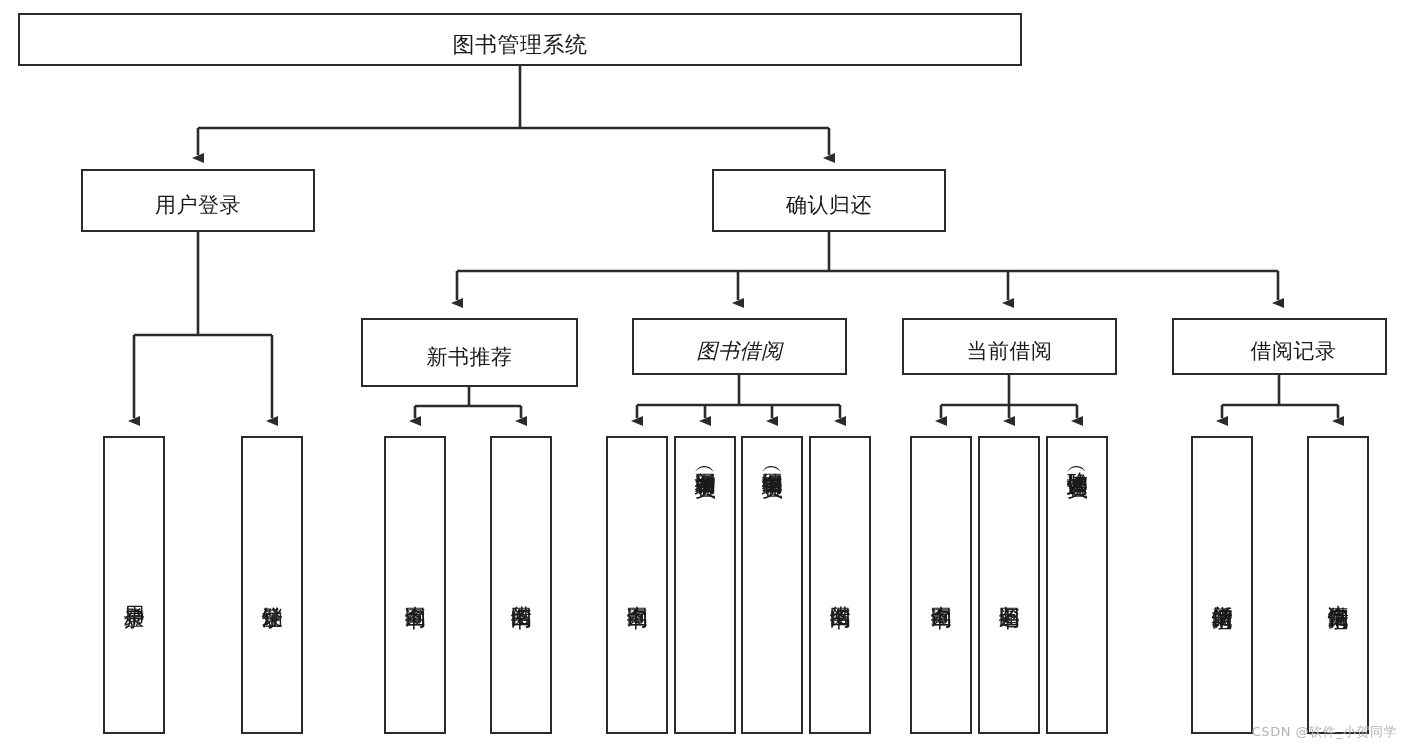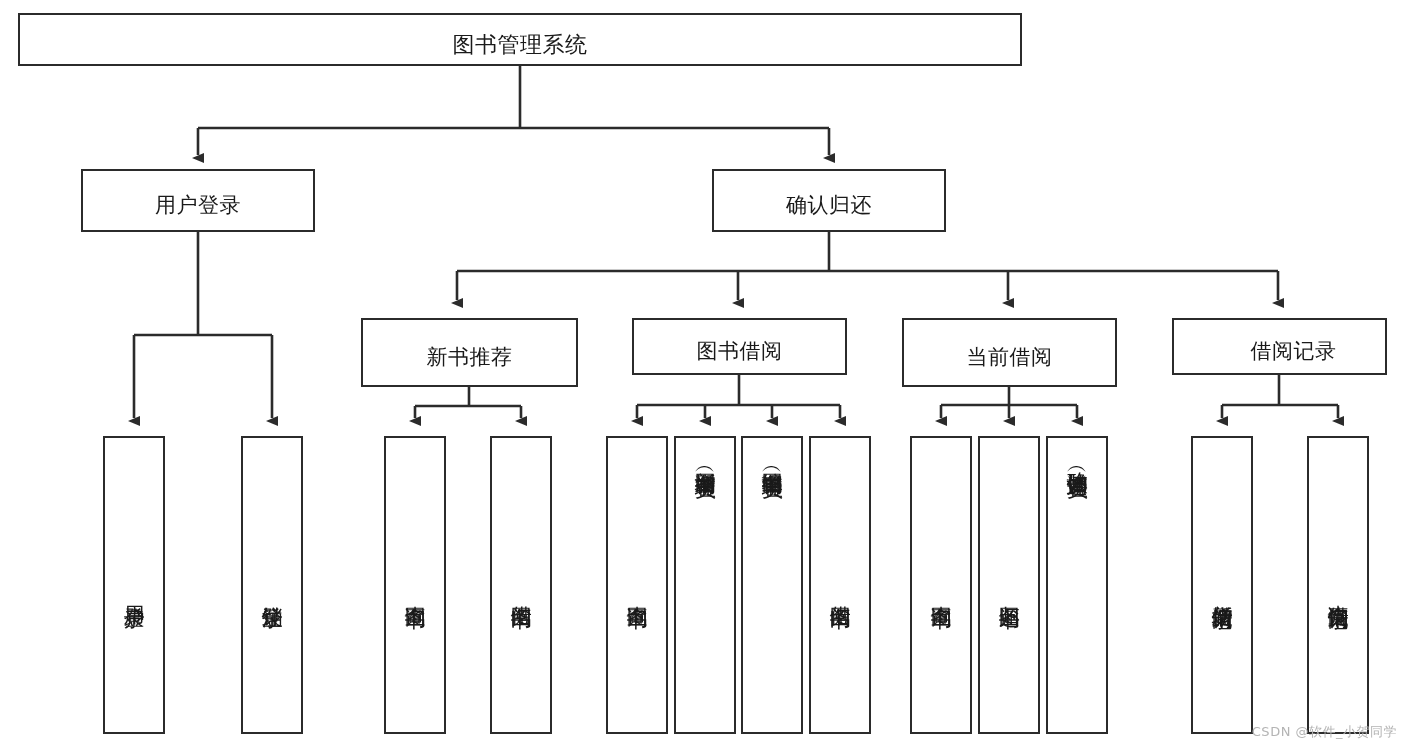--- a/index.html
+++ b/index.html
@@ -139,24 +139,24 @@
   <div class="node h" style="left:81px; top:169px; width:234px; height:63px;">
     <span class="node-label">用户登录</span>
   </div>
   <div class="node h" style="left:712px; top:169px; width:234px; height:63px;">
     <span class="node-label">确认归还</span>
   </div>
 
   <div class="node h" style="left:361px; top:318px; width:217px; height:69px;">
     <span class="node-label">新书推荐</span>
   </div>
-  <div class="node h" style="left:632px; top:318px; width:215px; height:57px;">
+  <div class="node h" style="left:632px; top:318px; width:215px; height:57px;font-style:italic;">
     <span class="node-label">图书借阅</span>
   </div>
-  <div class="node h" style="left:902px; top:318px; width:215px; height:69px;">
+  <div class="node h" style="left:902px; top:318px; width:215px; height:57px;">
     <span class="node-label">当前借阅</span>
   </div>
   <div class="node h" style="left:1172px; top:318px; width:215px; height:57px;padding-left:28px;">
     <span class="node-label">借阅记录</span>
   </div>
 
   <div class="node v center" style="left:103px; top:436px; width:62px; height:298px;">
     <span class="node-label">用户登录</span>
   </div>
   <div class="node v center" style="left:241px; top:436px; width:62px; height:298px;">

